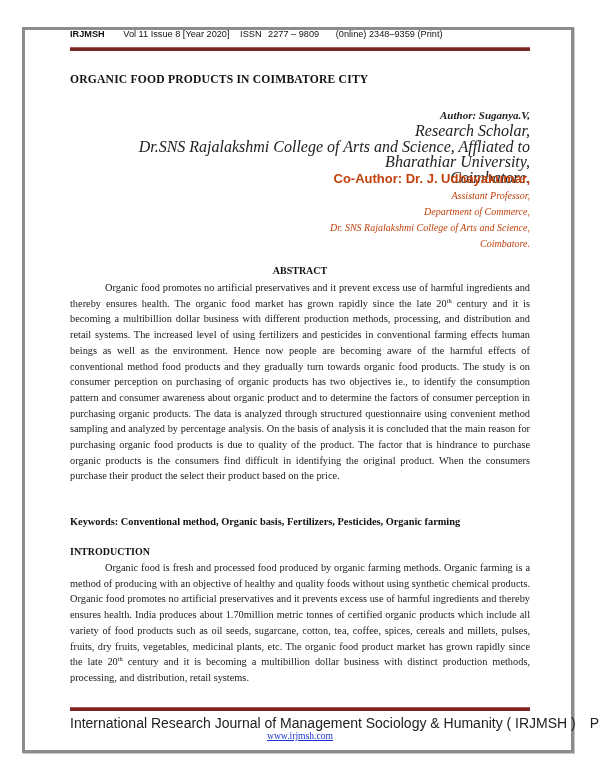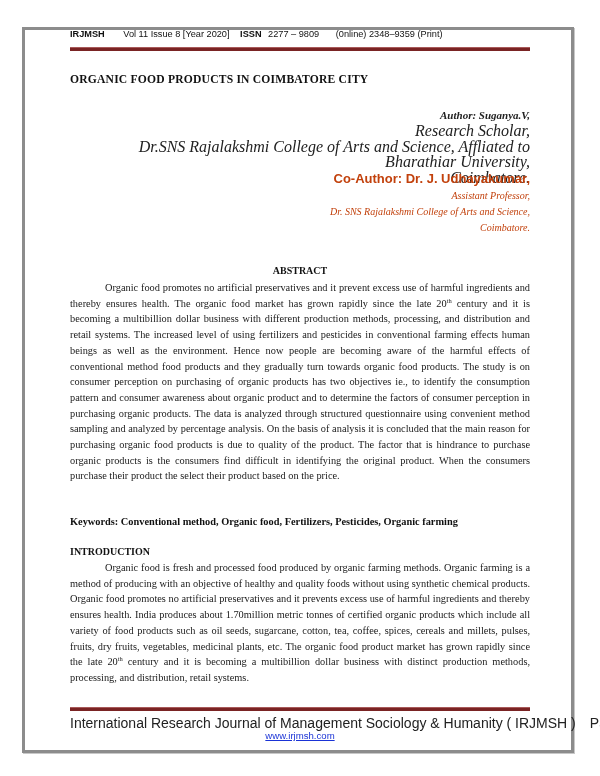--- a/index.html
+++ b/index.html
@@ -28,21 +28,21 @@
       left: 70px;
       top: 29px;
       width: 470px;
       font-family: "Liberation Sans", sans-serif;
       font-size: 9.2px;
       color: #111;
       white-space: nowrap;
     }
     .header-line .brand { font-weight: bold; margin-right: 16px; margin-top: 48px; }
     .header-line .vol { margin-right: 8px; }
-    .header-line .issn-label { font-weight: bold; margin-right: 4px; }
+    .header-line .issn-label { font-weight: normal; margin-right: 4px; }
     .header-line .issn-online { margin-right: 14px; }
     .rule {
       position: absolute;
       left: 70px;
       width: 460px;
       height: 3px;
       background: #7a2424;
       border-top: 1px solid #a85a5a;
     }
     .rule.top { top: 47px; }
@@ -169,21 +169,21 @@
       text-align: center;
       white-space: nowrap;
     }
     .footer-line .page { margin-left: 14px; }
     .footer-url {
       position: absolute;
       left: 70px;
       top: 730px;
       width: 460px;
       text-align: center;
-      font-family: Liberation Sans, sans-serif;
+      font-family: Liberation Serif, serif;
       font-size: 9.6px;
     }
     .footer-url a {
       color: #1a33d6;
       text-decoration: underline;
     }
   </style>
 </head>
 <body>
 
@@ -205,29 +205,30 @@
 <div class="author-block">
   <span class="name">Author: Suganya.V,</span>
   <span class="aff">Research Scholar,</span>
   <span class="aff">Dr.SNS Rajalakshmi College of Arts and Science, Affliated to Bharathiar University,</span>
   <span class="aff">Coimbatore.</span>
 </div>
 
 <div class="coauthor-block">
   <span class="name">Co-Author: Dr. J. Udhayakumar,</span>
   <span class="aff">Assistant Professor,</span>
+  <span class="aff">Department of Commerce,</span>
   <span class="aff">Dr. SNS Rajalakshmi College of Arts and Science,</span>
   <span class="aff">Coimbatore.</span>
 </div>
 
 <div class="section-heading abstract-heading">ABSTRACT</div>
 
 <p class="para abstract-text"><span class="indent"></span><span>Organic food promotes no artificial preservatives and it prevent excess use of harmful ingredients and thereby ensures health. The organic food market has grown rapidly since the late 20</span><sup>th</sup><span> century and it is becoming a multibillion dollar business with different production methods, processing, and distribution and retail systems. The increased level of using fertilizers and pesticides in conventional farming effects human beings as well as the environment. Hence now people are becoming aware of the harmful effects of conventional method food products and they gradually turn towards organic food products. The study is on consumer perception on purchasing of organic products has two objectives ie., to identify the consumption pattern and consumer awareness about organic product and to determine the factors of consumer perception in purchasing organic products. The data is analyzed through structured questionnaire using convenient method sampling and analyzed by percentage analysis. On the basis of analysis it is concluded that the main reason for purchasing organic food products is due to quality of the product. The factor that is hindrance to purchase organic products is the consumers find difficult in identifying the original product. When the consumers purchase their product the select their product based on the price.</span></p>
 
-<div class="keywords">Keywords: Conventional method, Organic food, Fertilizers, Pesticides, Organic farming</div>
+<div class="keywords">Keywords: Conventional method, Organic basis, Fertilizers, Pesticides, Organic farming</div>
 
 <div class="section-heading intro-heading">INTRODUCTION</div>
 
 <p class="para intro-text"><span class="indent"></span><span>Organic food is fresh and processed food produced by organic farming methods. Organic farming is a method of producing with an objective of healthy and quality foods without using synthetic chemical products. Organic food promotes no artificial preservatives and it prevents excess use of harmful ingredients and thereby ensures health. India produces about 1.70million metric tonnes of certified organic products which include all variety of food products such as oil seeds, sugarcane, cotton, tea, coffee, spices, cereals and millets, pulses, fruits, dry fruits, vegetables, medicinal plants, etc. The organic food product market has grown rapidly since the late 20</span><sup>th</sup><span> century and it is becoming a multibillion dollar business with distinct production methods, processing, and distribution, retail systems.</span></p>
 
 <div class="rule bottom"></div>
 <div class="footer-line">
   <span>International Research Journal of Management Sociology &amp; Humanity ( IRJMSH )</span><span class="page">Page 225</span>
 </div>
 <div class="footer-url">

